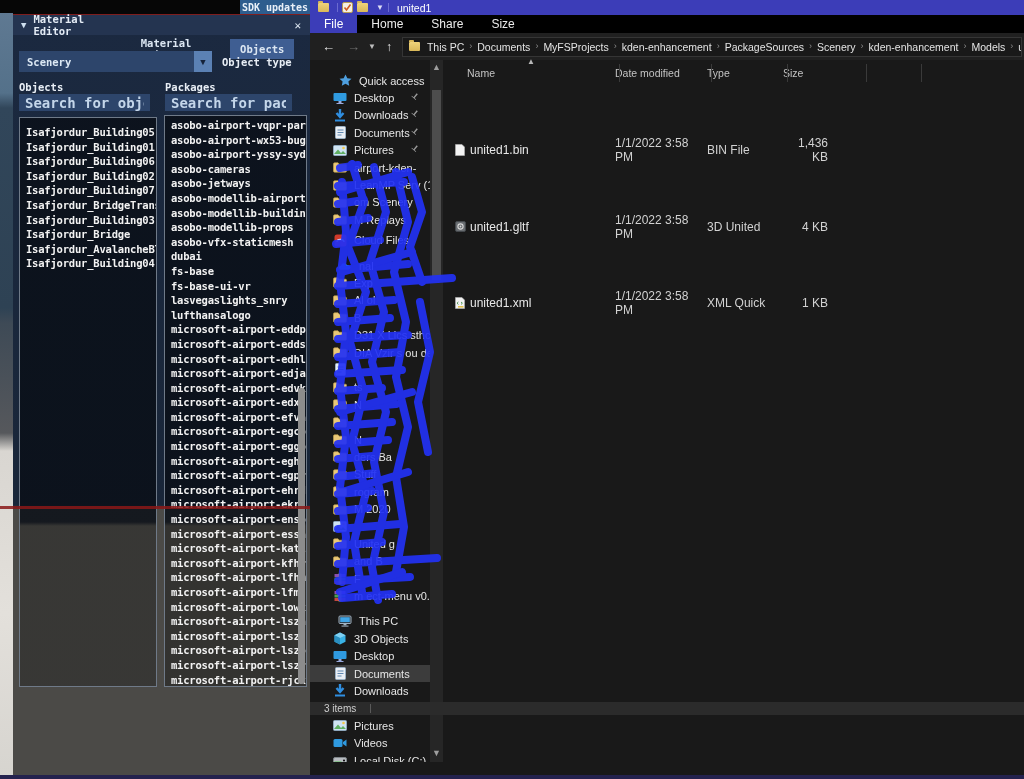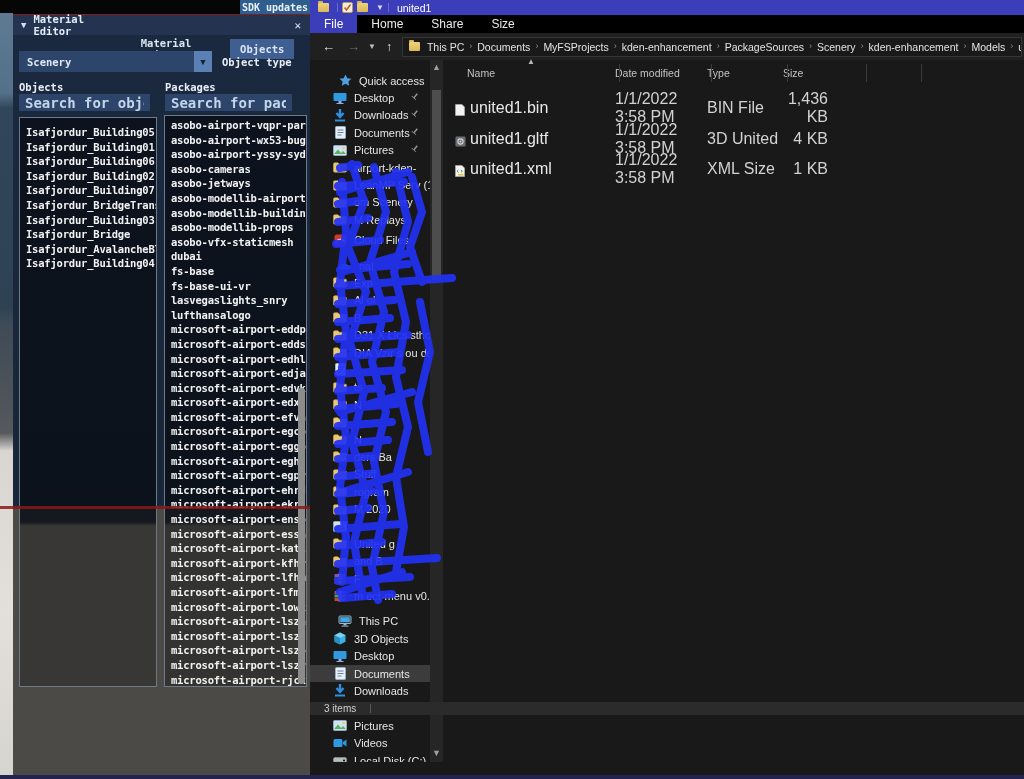--- a/index.html
+++ b/index.html
@@ -89,21 +89,21 @@
 
   #file-area { left:133px; top:60px; width:581px; height:702px; background:#191919; }
   #col-headers { left:10px; top:2px; width:560px; height:22px; display:grid;
     grid-template-columns:162px 92px 76px 79px; align-items:center;
     color:#c3c3c3; font-size:10.5px; }
   #col-headers .col-size { text-align:left; }
   .hdr-sep { top:4px; width:1px; height:18px; background:#3a3a3a; }
   #sort-caret { left:84px; top:-3px; color:#b8b8b8; font-size:8px; }
   .file-row { left:10px; width:560px; height:15px; display:grid;
     grid-template-columns:162px 92px 76px 79px; align-items:center;
-    color:#e8e8e8; font-size:16px; }
+    color:#e8e8e8; font-size:12px;margin-top:46px; }
   .file-row .cell-name { display:flex; align-items:center; gap:5px; padding-left:2px; }
   .file-row .cell-dim { color:#d2d2d2; }
   .file-row .cell-size { text-align:right; padding-right:34px; color:#d2d2d2; }
   .fi { width:10px; height:12px; flex:none; position:relative; }
 
   #exp-statusbar { left:0; top:702px; width:714px; height:13px; background:#2b2b2b;
     display:flex; align-items:center; color:#cfcfcf; font-size:10px; }
   #exp-statusbar .txt { margin-left:14px; }
   #exp-statusbar .div { width:1px; height:9px; background:#5a5a5a; margin-left:14px; }
   #taskbar-sliver { left:0; top:775px; width:1024px; height:4px; background:#24224e; }
@@ -653,21 +653,21 @@
           <div class="file-row" style="top: 31px; position: relative;">
             <span class="cell-name">
               <span class="fi"><svg width="10" height="12" viewBox="0 0 10 12">
                   <path d="M0.5 0.5 L7 0.5 L9.5 3 L9.5 11.5 L0.5 11.5 Z" fill="#f2f2f2" stroke="#b5b5b5" stroke-width="0.6"></path>
                   <path d="M2 6.2 L3.4 5 M2 6.2 L3.4 7.4 M6 5 L7.4 6.2 L6 7.4" stroke="#3f8f46" stroke-width="0.9" fill="none"></path>
                   <rect x="3" y="9" width="5.5" height="1.6" fill="#e3c24e"></rect>
                 </svg></span>
               <span>united1.xml</span>
             </span>
             <span class="cell-dim">1/1/2022 3:58 PM</span>
-            <span class="cell-dim">XML Size</span>
+            <span class="cell-dim">XML Quick</span>
             <span class="cell-size">1 KB</span>
           </div>
         </div>
     </div>
 
     <div class="abs" id="exp-statusbar">
       <span class="txt">3 items</span>
       <span class="div"></span>
     </div>
   </div>

